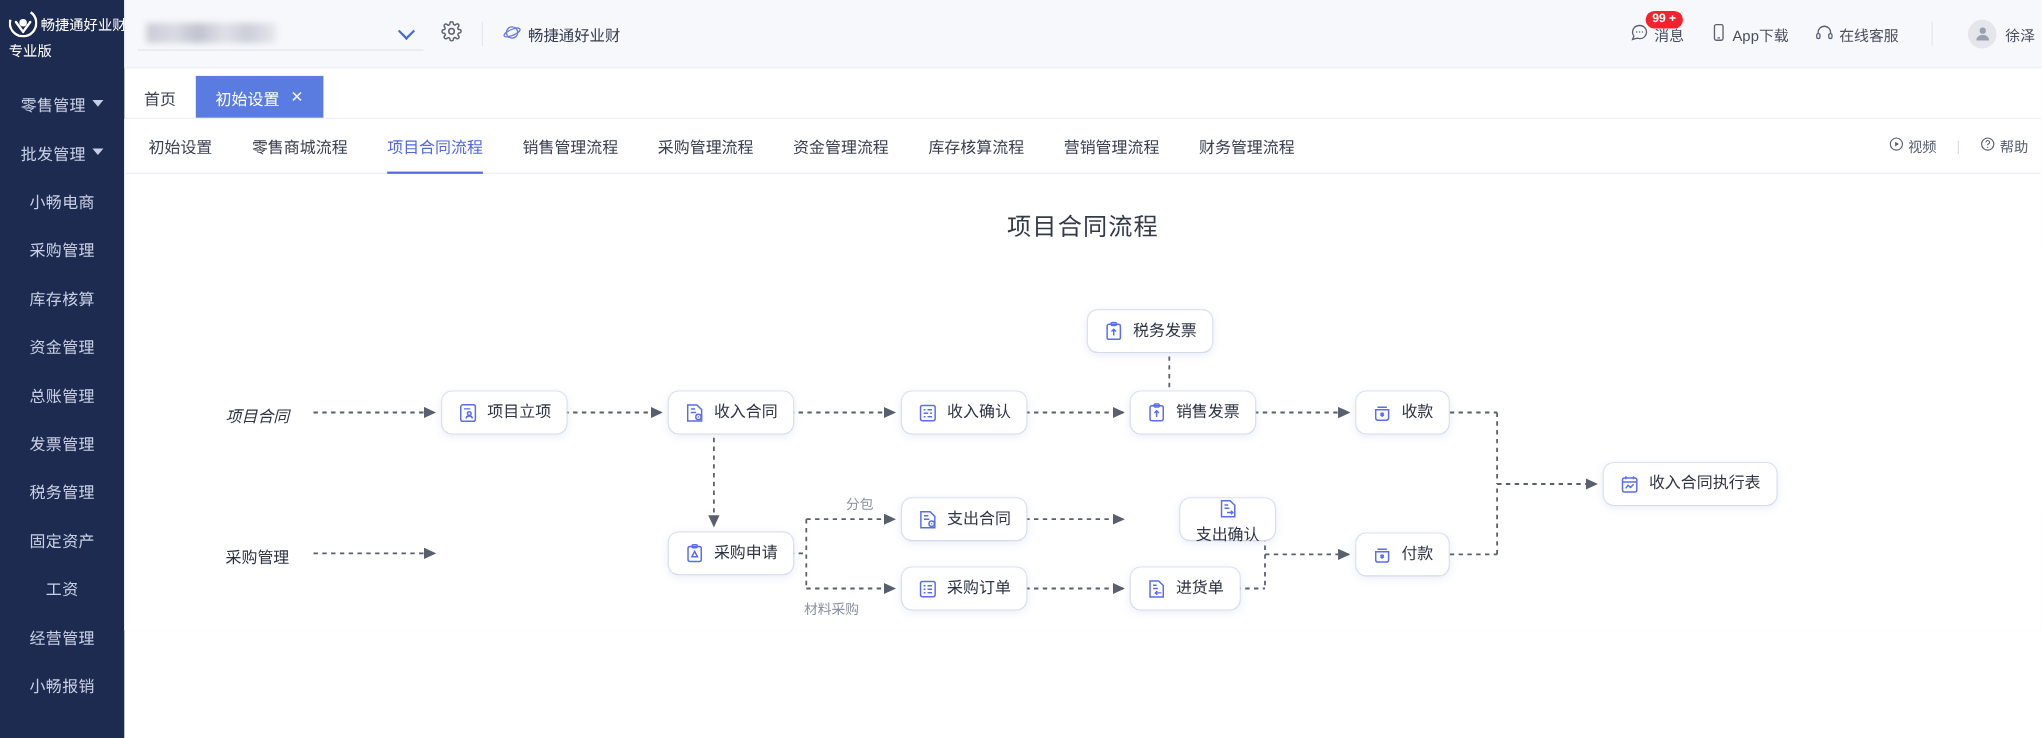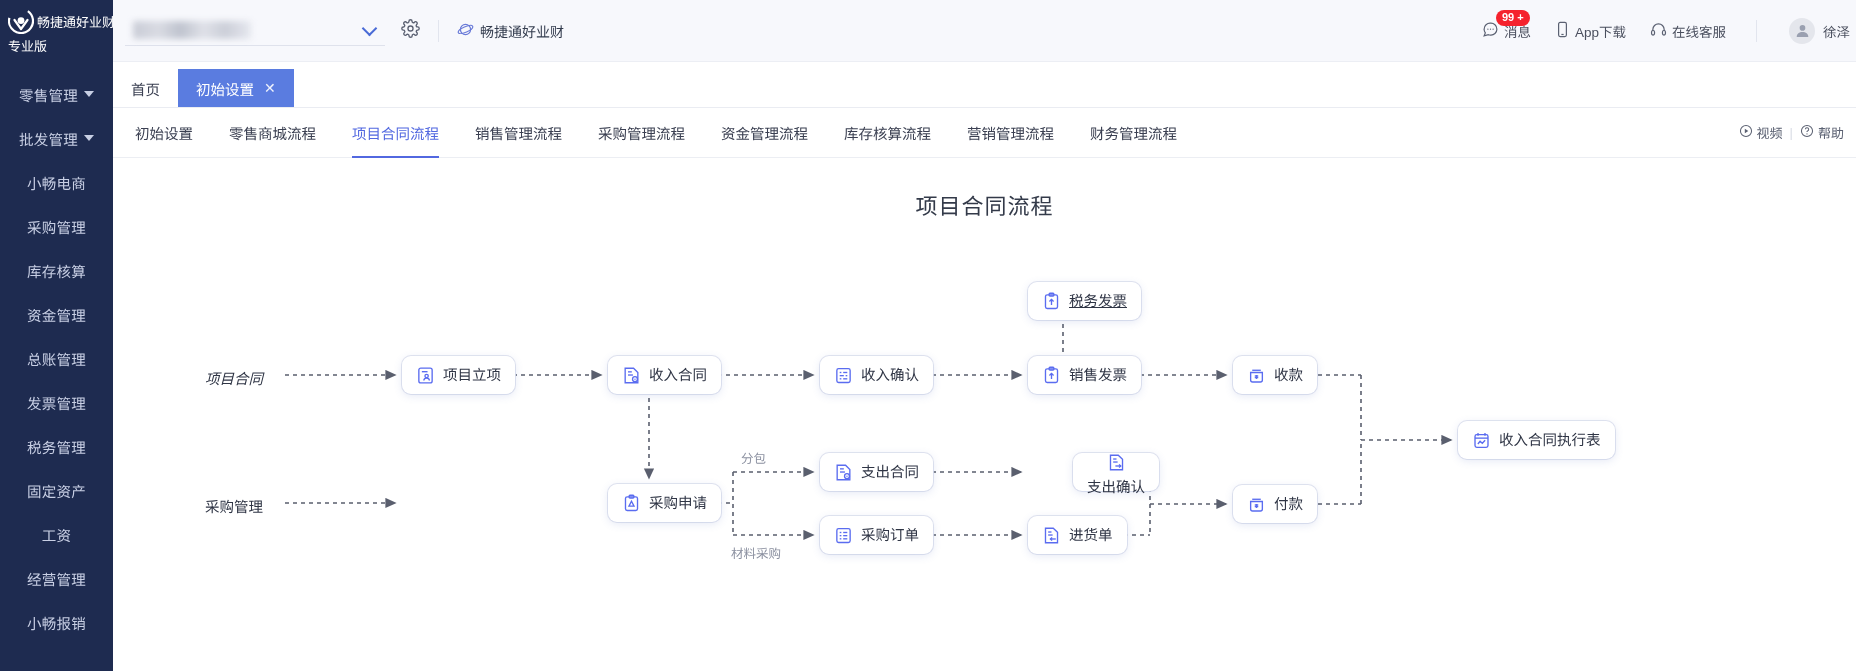--- a/index.html
+++ b/index.html
@@ -123,21 +123,21 @@
   }
   .subtab {
     font-size:14.5px; color:#3b4052; margin-right: 36px; cursor:pointer;
     height:50px; display:flex; align-items:center; position:relative; white-space:nowrap;
   }
   .subtab.active { color:#5268e0; }
   .subtab.active::after {
     content:""; position:absolute; left:0; right:0; bottom:0; height:2px; background:#5268e0;
   }
   .subtabs-right {
-    margin-left:auto; display:flex; align-items:center; gap:1px;
+    margin-left:auto; display:flex; align-items:center; gap:12px;
     padding-right: 6px; font-size:13px; color:#5b6172; white-space:nowrap;
   }
   .st-link { display:flex; align-items:center; gap:4px; cursor:pointer; padding: 0 6px;}
   .st-sep { color:#d9dce4; }
 
   .flow-title {
     text-align:center; font-size: 22px; color:#333a49; margin-top: 30px; letter-spacing:1px;
   }
 
   
@@ -410,21 +410,21 @@
             <line x1="1205" y1="284" x2="1248" y2="284" marker-end="none"></line>
             <line x1="1248" y1="284" x2="1248" y2="220" marker-end="none"></line>
 
             <line x1="1248" y1="220" x2="1338" y2="220"></line>
           </g>
         </svg>
 
         <div class="row-label" style="left:92px; top:147px;font-style:italic;">项目合同</div>
         <div class="row-label" style="left:92px; top:275px;">采购管理</div>
 
-        <div class="edge-label" style="left:628px; top:228px;">分包</div>
+        <div class="edge-label" style="left:656px; top:228px;">分包</div>
         <div class="edge-label" style="left:618px; top:323px;">材料采购</div>
 
         <div class="node" style="left:289px; top:136px;">
           <span class="node-icon">
             <svg viewBox="0 0 24 24" fill="none" stroke="#5a6cf0" stroke-width="1.7">
               <rect x="3.6" y="2.6" width="16.8" height="18.8" rx="2.4"></rect>
               <line x1="7.4" y1="7.2" x2="14.6" y2="7.2"></line>
               <circle cx="13.4" cy="12.6" r="2.1"></circle>
               <path d="M9.9 18.4c0-2 1.6-3.1 3.5-3.1s3.5 1.1 3.5 3.1"></path>
             </svg>
@@ -453,21 +453,21 @@
               <line x1="11.6" y1="8.2" x2="16.8" y2="8.2"></line>
               <line x1="7.2" y1="12.2" x2="12.4" y2="12.2"></line>
               <line x1="14.7" y1="12.2" x2="16.8" y2="12.2"></line>
               <line x1="7.2" y1="16.2" x2="9.3" y2="16.2"></line>
               <line x1="11.6" y1="16.2" x2="16.8" y2="16.2"></line>
             </svg>
           </span>
           <span class="nlbl">收入确认</span>
         </div>
 
-        <div class="node" style="left:915px; top:62px;text-decoration:underline;">
+        <div class="node" style="left:876px; top:62px;">
           <span class="node-icon">
             <svg viewBox="0 0 24 24" fill="none" stroke="#5a6cf0" stroke-width="1.7">
               <rect x="4.4" y="3.6" width="15.2" height="17.2" rx="2.2"></rect>
               <rect x="9" y="1.6" width="6" height="3.4" rx="1.1"></rect>
               <path d="M12 16.4V9.4"></path>
               <path d="M9.4 11.9 12 9.3 14.6 11.9"></path>
             </svg>
           </span>
           <span class="nlbl">税务发票</span>
         </div>

